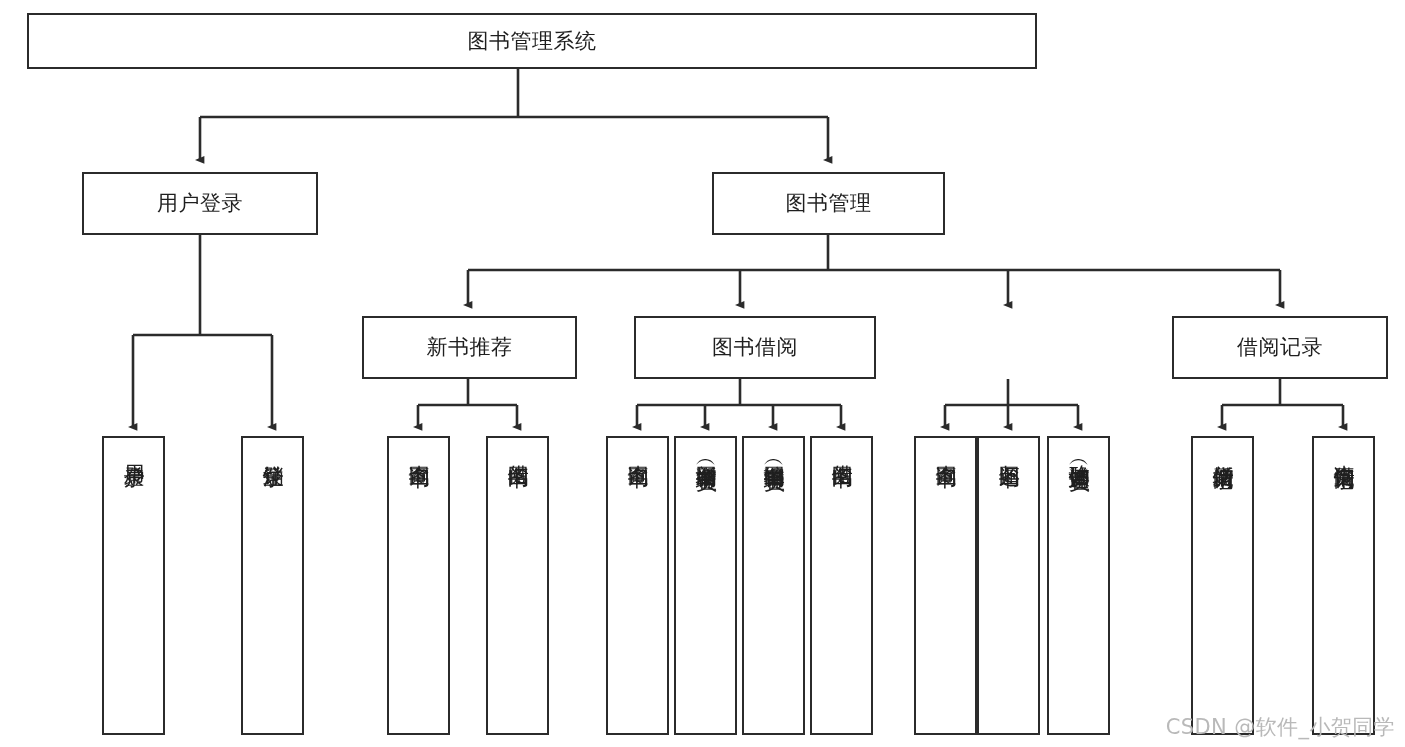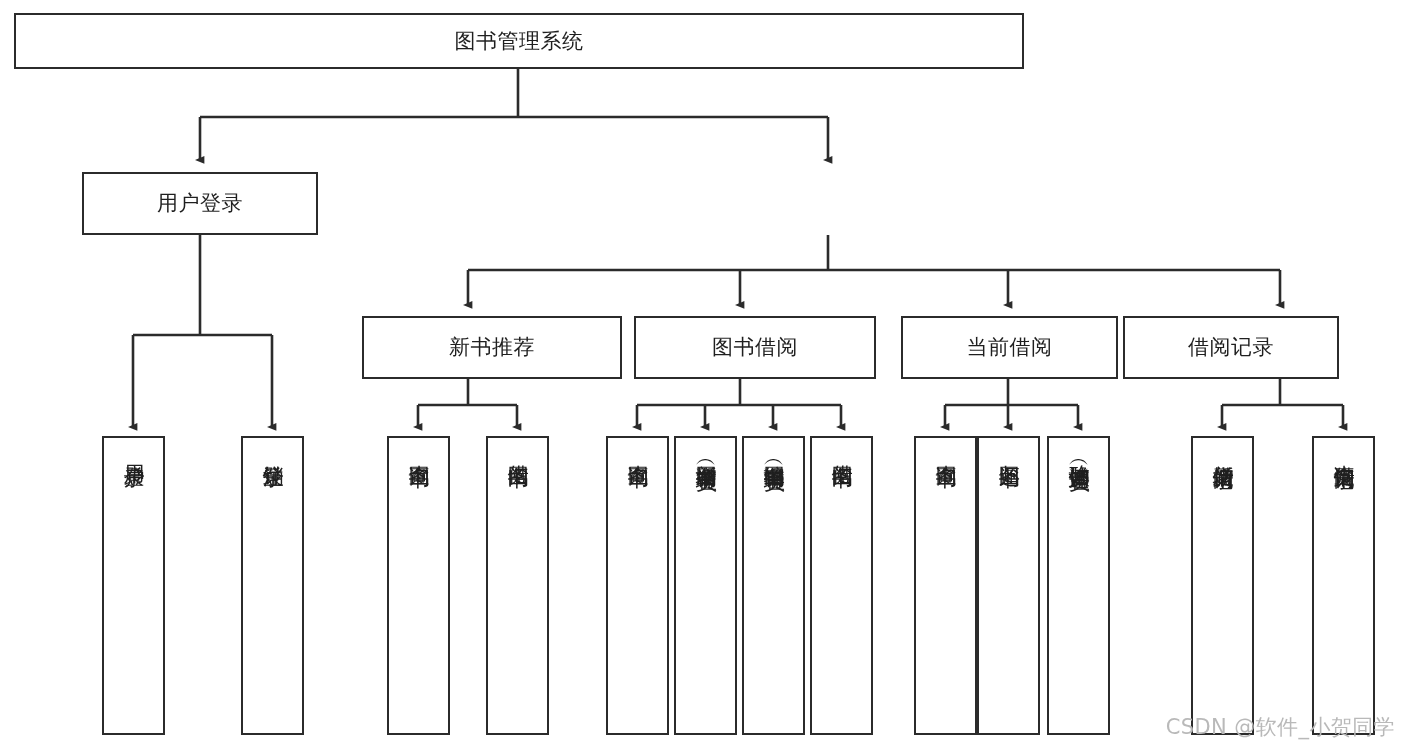--- a/index.html
+++ b/index.html
@@ -40,21 +40,21 @@
     text-align: center;
     line-height: 1.25;
     letter-spacing: 0.5px;
     white-space: nowrap;
   }
   .node-root .label,
   .node-l1 .label,
   .node-l2 .label {
     font-size: 21px;
   }
-  .node-root { border-width: 2px; }
+  .node-root { border-width: 2px; margin-left: 13px; }
   .node-leaf .label {
     font-size: 21px;
     writing-mode: vertical-rl;
     text-orientation: upright;
     line-height: 1.12;
     letter-spacing: 1px;
     white-space: nowrap;
   }
   .node-leaf {
     align-items: flex-start;
@@ -127,31 +127,31 @@
     </g>
   </svg>
 
   <div class="node node-root" style="left:14px; top:13px; width:1010px; height:56px;">
     <span class="label">图书管理系统</span>
   </div>
 
   <div class="node node-l1" style="left:82px; top:172px; width:236px; height:63px;">
     <span class="label">用户登录</span>
   </div>
+  <div class="node node-l1" style="left:712px; top:172px; width:233px; height:63px;">
+    <span class="label">图书管理</span>
+  </div>
 
-  <div class="node node-l2" style="left:362px; top:316px; width:260px; height:63px;">
+  <div class="node node-l2" style="left:362px; top:316px; width:215px; height:63px;">
     <span class="label">新书推荐</span>
   </div>
   <div class="node node-l2" style="left:634px; top:316px; width:242px; height:63px;">
     <span class="label">图书借阅</span>
   </div>
-  <div class="node node-l2" style="left:901px; top:316px; width:217px; height:63px;">
-    <span class="label">当前借阅</span>
-  </div>
-  <div class="node node-l2" style="left:1123px; top:316px; width:216px; height:63px;">
+  <div class="node node-l2" style="left:1172px; top:316px; width:216px; height:63px;">
     <span class="label">借阅记录</span>
   </div>
 
   <div class="node node-leaf" style="left:102px; top:436px; width:63px; height:299px;">
     <span class="label">用户登录</span>
   </div>
   <div class="node node-leaf" style="left:241px; top:436px; width:63px; height:299px;">
     <span class="label">注销登录</span>
   </div>
 

